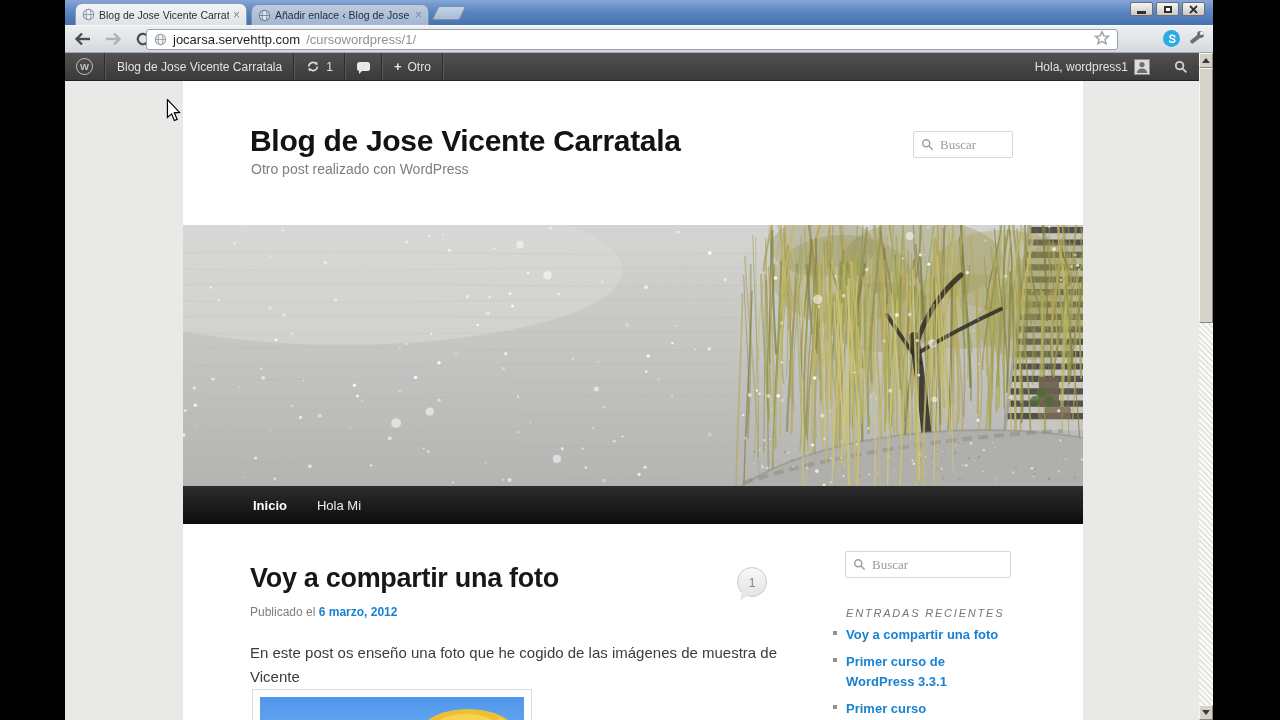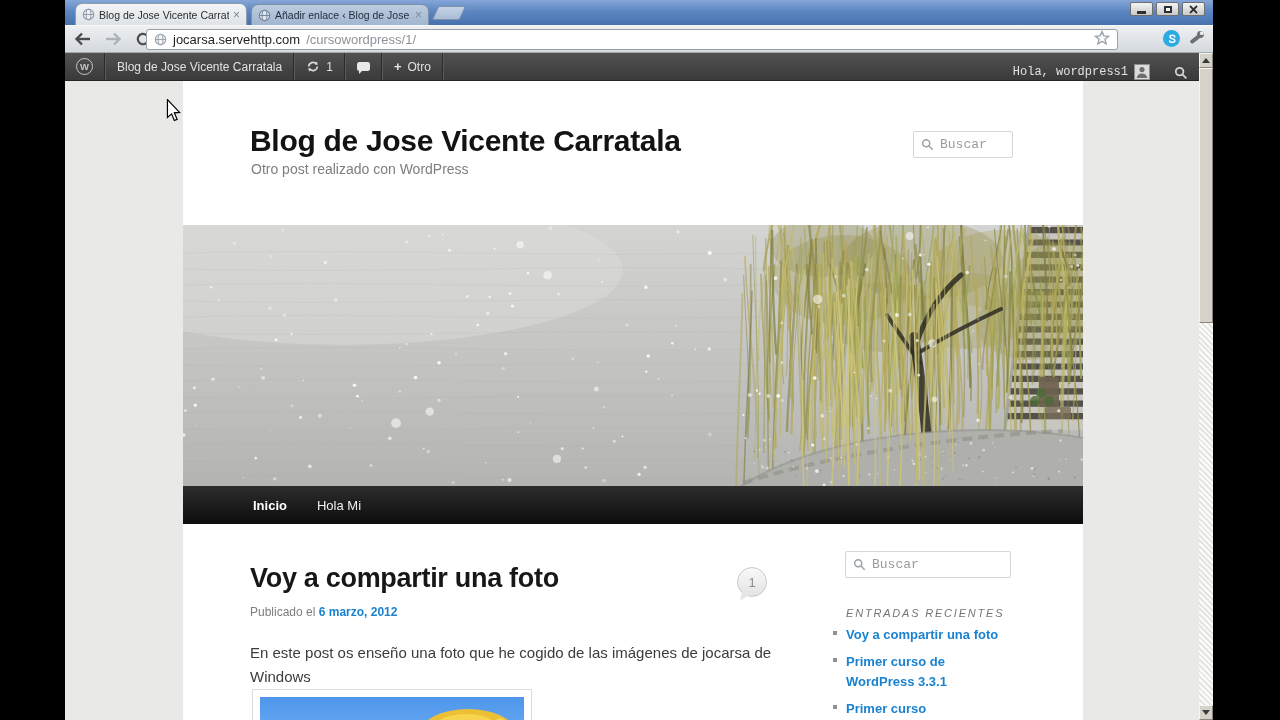--- a/index.html
+++ b/index.html
@@ -49,21 +49,21 @@
 
   
   .viewport { position:absolute; left:0; top:53px; width:1134px; bottom:0;
               background:#e9e9e7; overflow:hidden; }
 
   .adminbar { position:absolute; left:0; top:0; width:100%; height:28px;
               background:linear-gradient(#515151,#3a3a3a); border-bottom:1px solid #252525;
               display:flex; align-items:stretch; color:#e2e2e2; font-size:12px; }
   .ab-item { display:flex; align-items:center; gap:6px; padding:0 11px; white-space:nowrap; }
   .ab-sep { width:0; border-left:1px solid #2c2c2c; border-right:1px solid #5a5a5a; }
-  .ab-right { margin-left:auto; display:flex; align-items:flex-end;font-family:Liberation Mono, monospace; }
+  .ab-right { margin-left:auto; display:flex; align-items:center; }
   .wp-circle { width:17px; height:17px; border:1.5px solid #c6c6c6; border-radius:50%;
                display:flex; align-items:center; justify-content:center;
                font-size:9.5px; font-weight:bold; color:#c6c6c6; }
   .ab-bubble { width:13px; height:9px; background:#e8e8e8; border-radius:2.5px; position:relative; }
   .ab-bubble:after { content:""; position:absolute; left:2px; bottom:-3px;
                      border:3px solid transparent; border-top-color:#e8e8e8; border-left-color:#e8e8e8; }
   .ab-plus { font-weight:bold; font-size:13px; color:#e8e8e8; }
   .avatar { width:16px; height:16px; background:#dcdcdc; border:1px solid #8e8e8e; }
 
   
@@ -80,21 +80,21 @@
 
   
   .page { position:absolute; left:118px; top:28px; width:900px; height:820px; background:#fff; }
   .site-title { position:absolute; left:67px; top:43px; font-size:30px; font-weight:bold;
                 color:#131313; letter-spacing:-0.3px; text-decoration:none; }
   .site-tagline { position:absolute; left:68px; top:80px; font-size:14px; color:#7e7e7e; }
 
   .search-box { position:absolute; background:#fff; border:1px solid #d6d6d6; border-radius:2px;
                 display:flex; align-items:center; padding:0 7px; gap:6px; }
   .search-box input { border:none; outline:none; flex:1; width:100%; font-size:13px;
-                      font-family:Liberation Mono, monospace; color:#555; background:transparent; }
+                      font-family:Liberation Serif, serif; color:#555; background:transparent; }
   .search-box input::placeholder { color:#9b9b9b; }
   .hdr-search { left:730px; top:50px; width:100px; height:27px; }
   .side-search { left:662px; top:470px; width:166px; height:27px; }
 
   .banner { position:absolute; left:0; top:144px; width:900px; height:261px; overflow:hidden; }
   .banner svg { display:block; width:100%; height:100%; }
 
   .mainnav { position:absolute; left:0; top:405px; width:900px; height:38px;
              background:linear-gradient(#2d2d2d,#0c0c0c);
              display:flex; align-items:center; padding-left:70px; gap:30px; }
@@ -971,21 +971,21 @@
         <a class="nav-link current" href="#">Inicio</a>
         <a class="nav-link" href="#">Hola Mi</a>
       </div>
 
       <a class="post-title" href="#">Voy a compartir una foto</a>
       <a class="comment-bubble" href="#">1</a>
       <div class="post-meta">
         <span>Publicado el</span>
         <a href="#">6 marzo, 2012</a>
       </div>
-      <div class="post-body">En este post os enseño una foto que he cogido de las imágenes de jocarsa de Windows</div>
+      <div class="post-body">En este post os enseño una foto que he cogido de las imágenes de muestra de Vicente</div>
 
       <div class="attachment">
         <svg width="264" height="130" viewBox="0 0 264 130">
           <defs>
             <linearGradient id="sky" x1="0" y1="0" x2="0" y2="1">
               <stop offset="0" stop-color="#4f97ec"></stop>
                 <stop offset="1" stop-color="#a5cff9"></stop>
             </linearGradient>
           </defs>
           <rect x="0" y="0" width="264" height="130" fill="url(#sky)"></rect>

